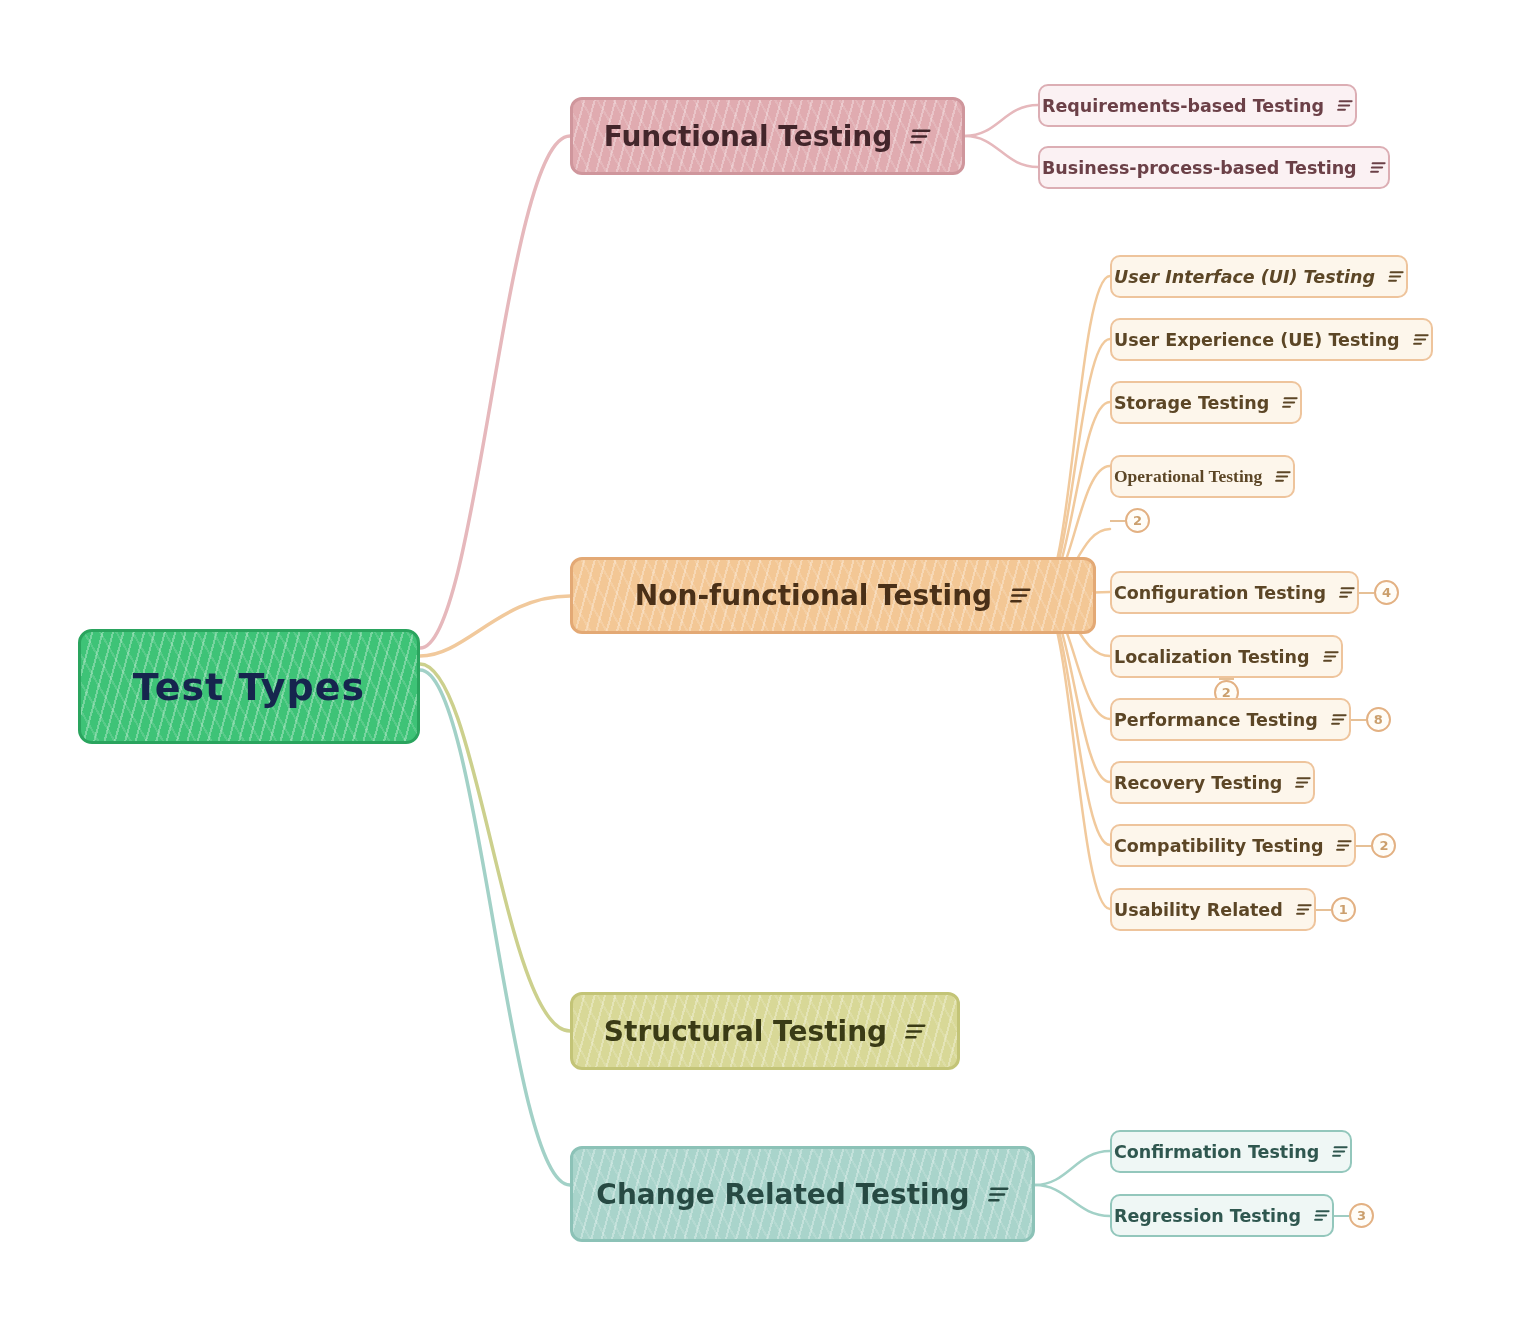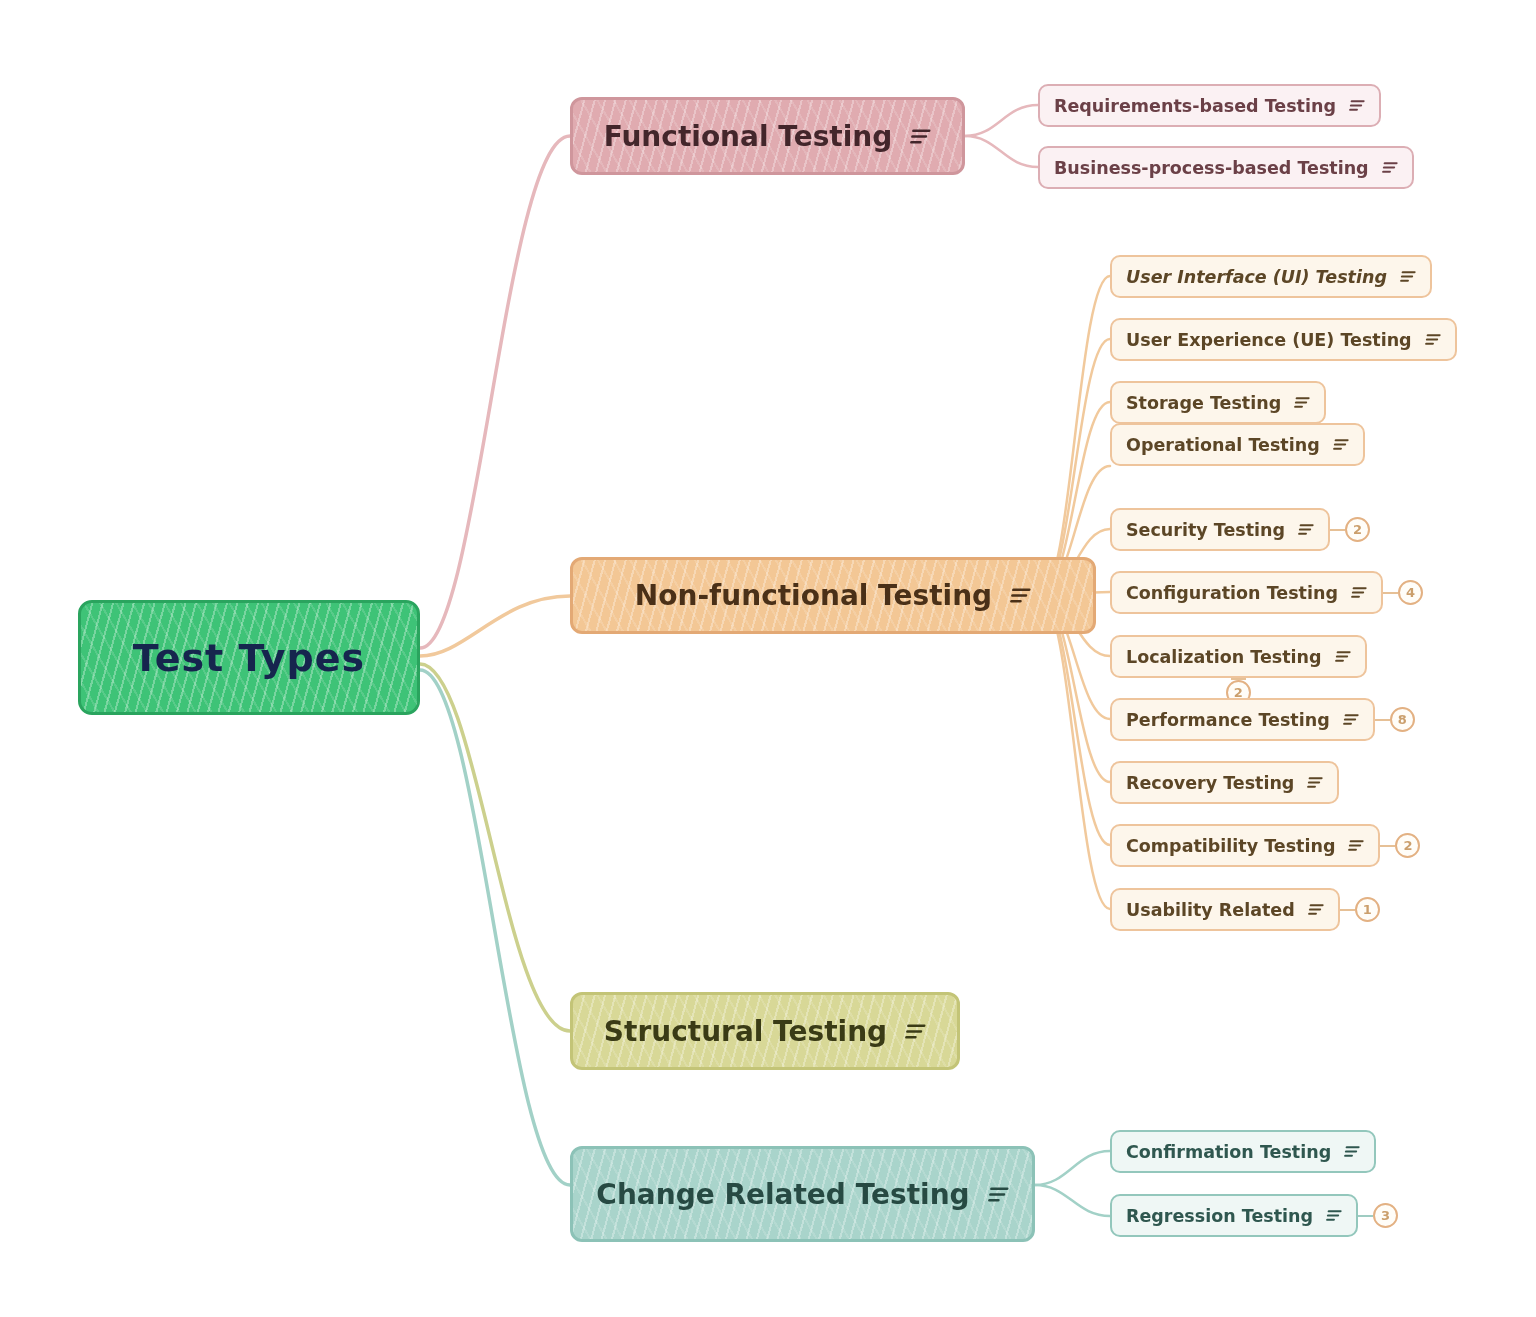--- a/index.html
+++ b/index.html
@@ -10,32 +10,32 @@
   .node { position:absolute; box-sizing:border-box; display:flex; align-items:center; justify-content:center; gap:14px; white-space:nowrap; }
 
   .hatch {
     background-image:
       repeating-linear-gradient(105deg, rgba(255,255,255,0.30) 0 2px, rgba(255,255,255,0) 2px 10px),
       repeating-linear-gradient(60deg, rgba(255,255,255,0.14) 0 2px, rgba(255,255,255,0) 2px 14px);
   }
 
   .root {
     background-color:#3ec377; border:3px solid #2aa45e; border-radius:14px;
-    color:#16254e; font-size:38px; font-weight:bold; letter-spacing:1px;
+    color:#16254e; font-size:38px; font-weight:bold; letter-spacing:1px;margin-top:29px;
   }
 
   .branch { border-radius:12px; font-size:28px; font-weight:bold; }
   .branch.functional { background-color:#e0abb0; border:3px solid #cf969c; color:#43262b; }
   .branch.nonfunctional { background-color:#f3c795; border:3px solid #e3a975; color:#4a3018; }
   .branch.structural { background-color:#d8d897; border:3px solid #c3c477; color:#3a3b16; }
   .branch.change { background-color:#a9d4cb; border:3px solid #8cc2b7; color:#274a43; }
 
   .child-wrap { position:absolute; display:flex; align-items:center; }
   .child {
-    display:flex; align-items:center; gap:10px; padding:0 14px; height:43px;
+    display:flex; align-items:center; gap:10px; padding:0 2px; height:43px;
     border-radius:10px; border:2px solid; font-size:17.5px; font-weight:bold; white-space:nowrap;
     box-sizing:border-box;
   }
   .child.pink { background:#fbf1f3; border-color:#dcaeb4; color:#6b4047; }
   .child.orange { background:#fdf6eb; border-color:#eec49c; color:#5c4626; }
   .child.teal { background:#eff7f5; border-color:#93c7bc; color:#2f574f; }
 
   .nicon { display:inline-flex; align-items:center; }
   .branch .nicon svg { width:25px; height:19px; }
   .child .nicon svg { width:19px; height:15px; }
@@ -174,47 +174,35 @@
         <svg viewBox="0 0 22 16">
             <g stroke="currentColor" stroke-width="2.2" stroke-linecap="round" fill="none" transform="skewX(-10) translate(3,0)">
               <line x1="4" y1="3" x2="18" y2="3"></line>
               <line x1="4" y1="8" x2="16" y2="8"></line>
               <line x1="4" y1="13" x2="12" y2="13"></line>
             </g>
           </svg>
       </span>
     </div>
   </div>
-  <div class="child-wrap" style="left:1110px; top:423px;">
+  <div class="child-wrap" style="left:1110px; top:455px;font-family:Liberation Serif, serif;">
     <div class="child orange">
       <span class="lbl">Operational Testing</span>
       <span class="nicon">
         <svg viewBox="0 0 22 16">
             <g stroke="currentColor" stroke-width="2.2" stroke-linecap="round" fill="none" transform="skewX(-10) translate(3,0)">
               <line x1="4" y1="3" x2="18" y2="3"></line>
               <line x1="4" y1="8" x2="16" y2="8"></line>
               <line x1="4" y1="13" x2="12" y2="13"></line>
             </g>
           </svg>
       </span>
     </div>
   </div>
   <div class="child-wrap" style="left:1110px; top:508px;">
-    <div class="child orange">
-      <span class="lbl">Security Testing</span>
-      <span class="nicon">
-        <svg viewBox="0 0 22 16">
-            <g stroke="currentColor" stroke-width="2.2" stroke-linecap="round" fill="none" transform="skewX(-10) translate(3,0)">
-              <line x1="4" y1="3" x2="18" y2="3"></line>
-              <line x1="4" y1="8" x2="16" y2="8"></line>
-              <line x1="4" y1="13" x2="12" y2="13"></line>
-            </g>
-          </svg>
-      </span>
-    </div>
     <span class="blink"></span>
     <span class="badge">2</span>
   </div>
   <div class="child-wrap" style="left:1110px; top:571px;">
     <div class="child orange">
       <span class="lbl">Configuration Testing</span>
       <span class="nicon">
         <svg viewBox="0 0 22 16">
             <g stroke="currentColor" stroke-width="2.2" stroke-linecap="round" fill="none" transform="skewX(-10) translate(3,0)">
               <line x1="4" y1="3" x2="18" y2="3"></line>

